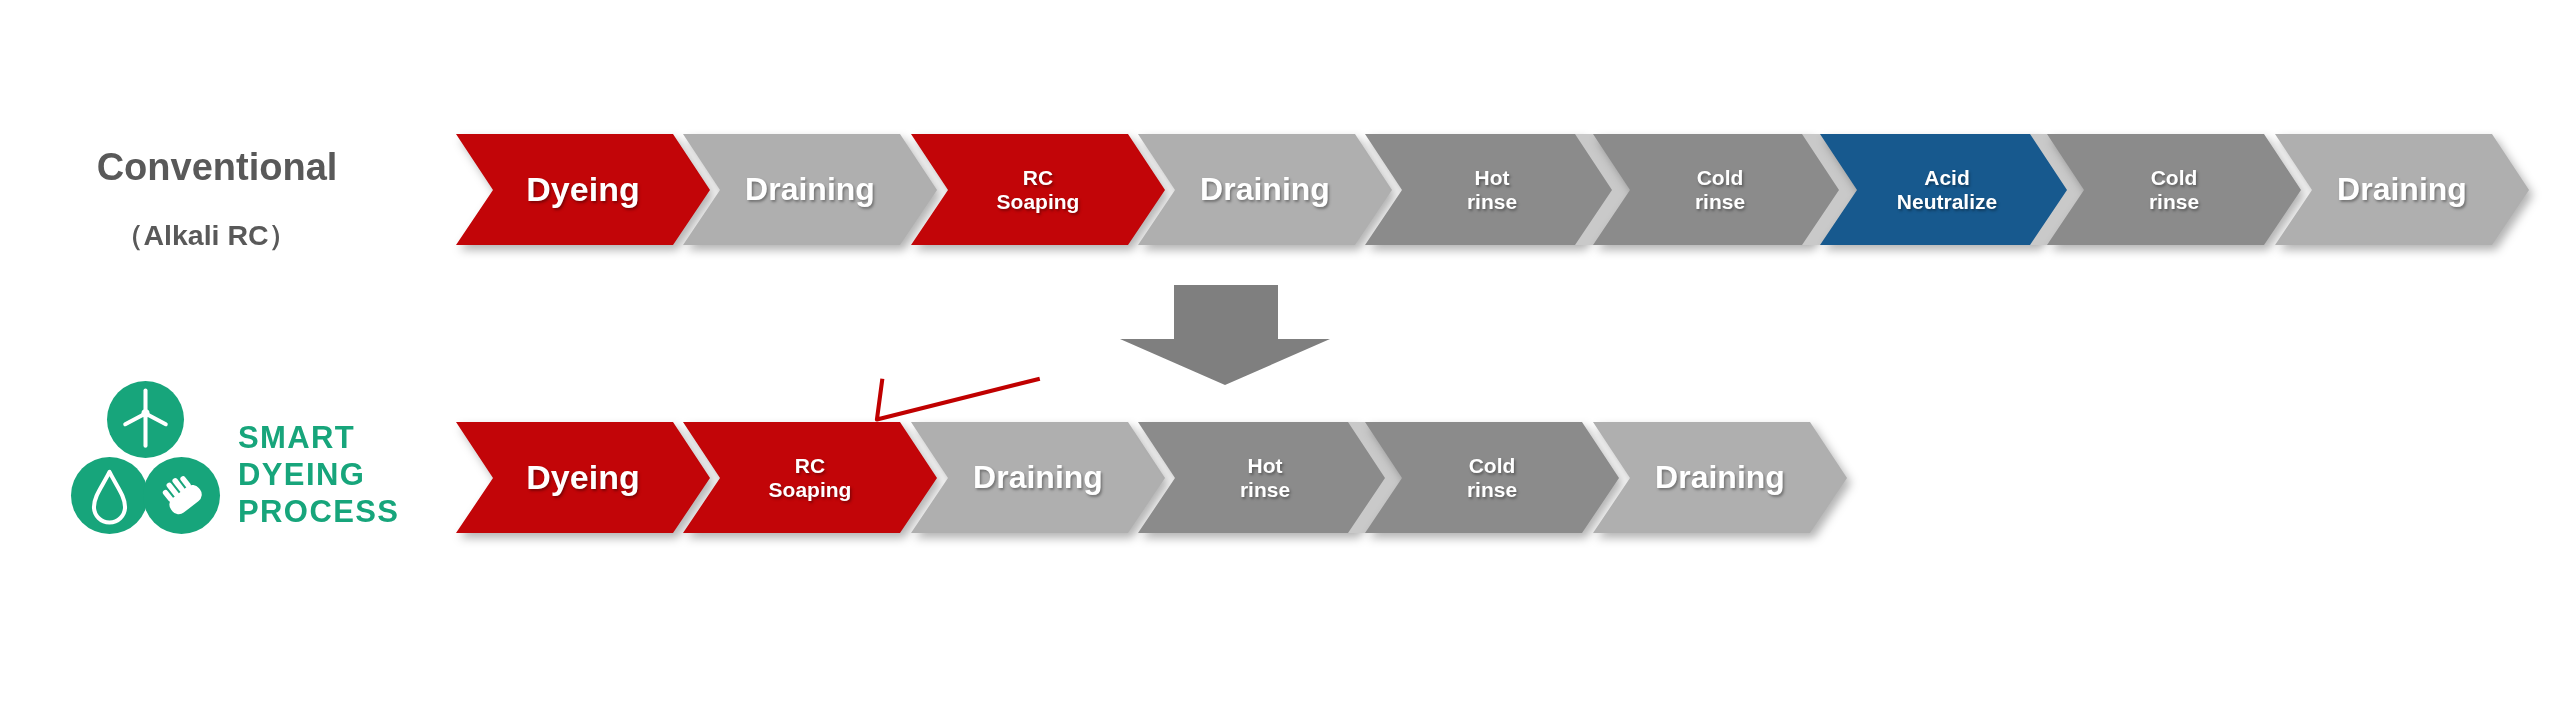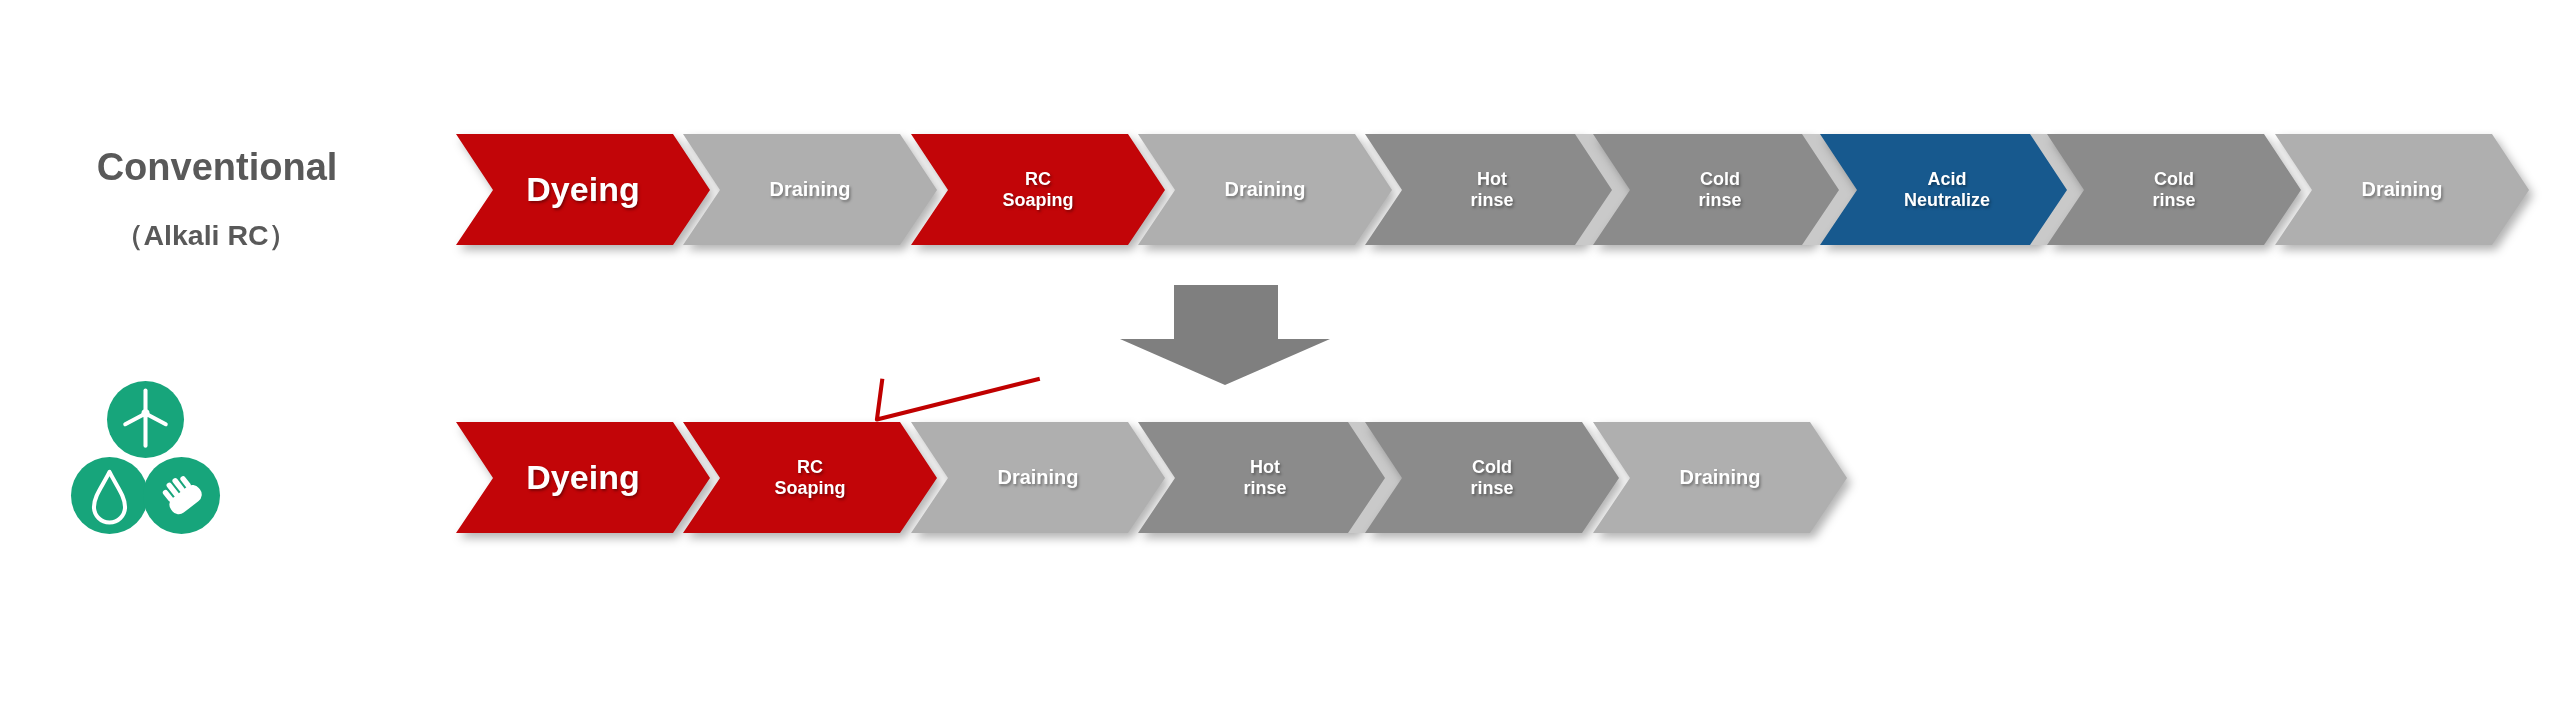--- a/index.html
+++ b/index.html
@@ -35,24 +35,24 @@
     position:absolute;width:254px;height:111px;background:var(--echo_gray);
     filter:drop-shadow(2.7px 4.1px 3.4px rgba(0,0,0,0.18));
   }
   .type-red{background:var(--process_red);}
   .type-light{background:var(--light_gray);}
   .type-dark{background:var(--dark_gray);}
   .type-blue{background:var(--process_blue);}
   .chev-label{
     width:100%;height:100%;display:flex;flex-direction:column;
     align-items:center;justify-content:center;
-    color:#ffffff;font-weight:bold;font-size:20px;line-height:1.13;
+    color:#ffffff;font-weight:bold;font-size:32px;line-height:1.13;
     text-shadow:1.4px 2px 2.7px rgba(0,0,0,0.35);
   }
-  .chev-label.two{font-size:18px;}
+  .chev-label.two{font-size:21px;}
   .chev-label.big{font-size:34px;}
 
   
   .down-arrow{
     position:absolute;left:1120px;top:285px;width:210px;height:100px;
     background:var(--down_arrow_gray);
     clip-path:polygon(54px 0,158px 0,158px 54px,210px 54px,105px 100px,0 54px,54px 54px);
   }
 
   
@@ -103,20 +103,25 @@
           <rect x="32" y="52" width="52" height="27" rx="12"></rect>
           <rect x="37" y="35" width="8" height="20" rx="4"></rect>
           <rect x="48" y="30" width="8" height="25" rx="4"></rect>
           <rect x="59" y="30" width="8" height="25" rx="4"></rect>
           <rect x="70" y="35" width="8" height="20" rx="4"></rect>
         </g>
       </svg>
     </div>
   </div>
 
+  <div class="brand-text">
+    <div class="brand-line">SMART</div>
+    <div class="brand-line">DYEING</div>
+    <div class="brand-line">PROCESS</div>
+  </div>
 
 
   <div>
       <div class="chev-wrap" style="left: 456px; top: 134px;">
         <div class="chev type-red" style="clip-path: polygon(0px 0px, 217px 0px, 254px 56px, 217px 111px, 0px 111px, 37px 56px);">
           <div class="chev-label big">
             <span>Dyeing</span>
           </div>
         </div>
       </div>

